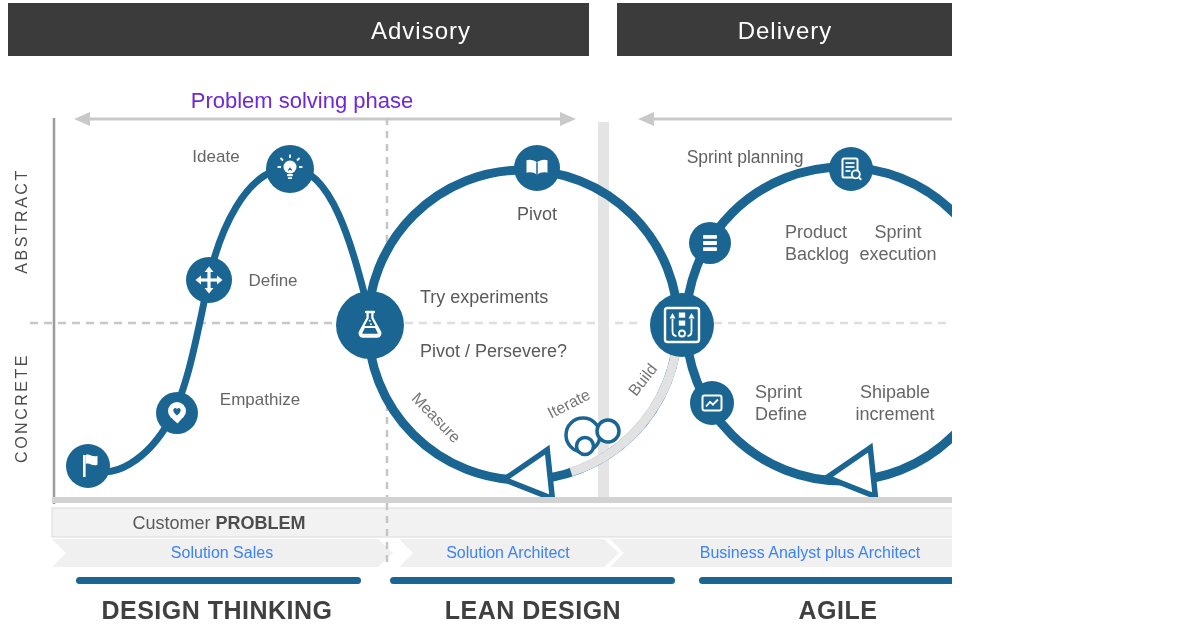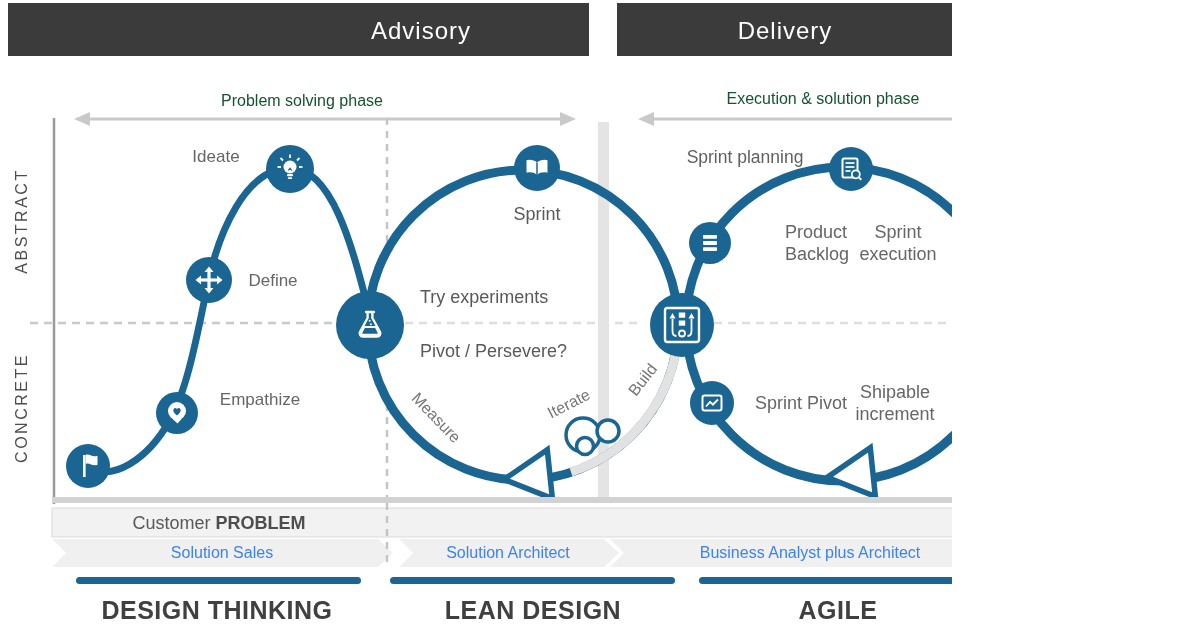--- a/index.html
+++ b/index.html
@@ -4,21 +4,21 @@
 <style>
   html,body{margin:0;padding:0;background:#fff;}
   #stage{position:relative;width:952px;height:644px;background:#ffffff;overflow:hidden;
          font-family:"Liberation Sans",sans-serif;text-decoration:underline;}
   #art{position:absolute;left:0;top:0;}
   .t{position:absolute;transform:translate(-50%,-50%);white-space:nowrap;
      font-family:"Liberation Sans",sans-serif;}
   .tl{position:absolute;transform:translateY(-50%);white-space:nowrap;
      font-family:"Liberation Sans",sans-serif;}
   .hdr{font-size:24px;font-weight:300;color:#ffffff;letter-spacing:1px;}
-  .phase{font-size:16px;color:#14532d;}
+  .phase{font-size:22px;color:#6d28d9;}
   .axis{font-size:16px;color:#4d4d4d;letter-spacing:2.5px;font-weight:500;}
   .node{font-size:17px;color:#666;}
   .inner{font-size:18px;color:#595959;}
   .ringlbl{font-size:16px;color:#757575;}
   .ag{font-size:18px;color:#666;line-height:1.22;}
   .custbar{font-size:18px;color:#595959;}
   .custbar b{color:#4d4d4d;font-weight:700;}
   .role{font-size:16px;color:#3b82f6;}
   .method{font-size:25px;font-weight:800;color:#404040;letter-spacing:0.5px;}
   .wrap2{white-space:normal;text-align:center;width:120px;}
@@ -201,40 +201,39 @@
 
   <rect x="76" y="577" width="285" height="7" rx="3.5" fill="#1a6591"></rect>
   <rect x="390" y="577" width="285" height="7" rx="3.5" fill="#1a6591"></rect>
   <rect x="699" y="577" width="288" height="7" rx="3.5" fill="#1a6591"></rect>
 </svg>
 
 <div class="t hdr" style="left:421px;top:31px;">Advisory</div>
 <div class="t hdr" style="left:785px;top:31px;">Delivery</div>
 
 <div class="t phase" style="left:302px;top:101px;">Problem solving phase</div>
-<div class="t phase" style="left:823px;top:99px;">Execution &amp; solution phase</div>
 
 <div class="t axis" style="left:22px;top:221px;transform:translate(-50%,-50%) rotate(-90deg);">ABSTRACT</div>
 <div class="t axis" style="left:22px;top:408px;transform:translate(-50%,-50%) rotate(-90deg);">CONCRETE</div>
 
 <div class="t node" style="left:216px;top:157px;">Ideate</div>
 <div class="t node" style="left:273px;top:281px;">Define</div>
 <div class="t node" style="left:260px;top:400px;">Empathize</div>
 
-<div class="t inner" style="left:537px;top:214px;">Sprint</div>
+<div class="t inner" style="left:537px;top:214px;">Pivot</div>
 <div class="tl inner" style="left:420px;top:297px;">Try experiments</div>
 <div class="tl inner" style="left:420px;top:351px;">Pivot / Persevere?</div>
 <div class="t ringlbl" style="left:436px;top:418px;transform:translate(-50%,-50%) rotate(46deg);">Measure</div>
 <div class="t ringlbl" style="left:569px;top:404px;transform:translate(-50%,-50%) rotate(-27deg);">Iterate</div>
 <div class="t ringlbl" style="left:643px;top:380px;transform:translate(-50%,-50%) rotate(-52deg);">Build</div>
 
 <div class="t node" style="left:745px;top:157px;font-size:17.5px;color:#5f5f5f;">Sprint planning</div>
 <div class="tl ag wrap2l" style="left:757px;top:244px;margin-left:28px;">Product Backlog</div>
 <div class="t ag wrap2" style="left:898px;top:244px;">Sprint execution</div>
-<div class="tl ag wrap2l" style="left:755px;top:404px;">Sprint Pivot</div>
+<div class="tl ag wrap2l" style="left:755px;top:404px;">Sprint Define</div>
 <div class="t ag wrap2" style="left:895px;top:404px;">Shipable increment</div>
 
 <div class="t custbar" style="left:219px;top:523px;">
   <span>Customer</span>&nbsp;<b>PROBLEM</b>
 </div>
 
 <div class="t role" style="left:222px;top:553px;">Solution Sales</div>
 <div class="t role" style="left:508px;top:553px;">Solution Architect</div>
 <div class="t role" style="left:810px;top:553px;">Business Analyst plus Architect</div>
 

